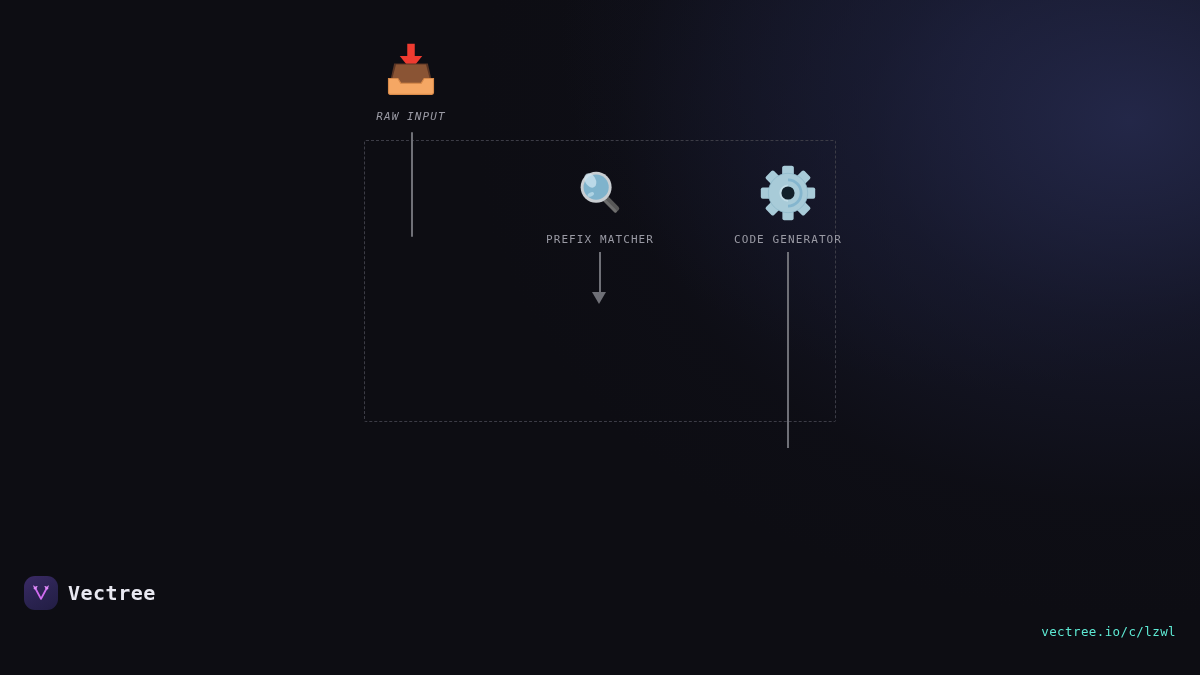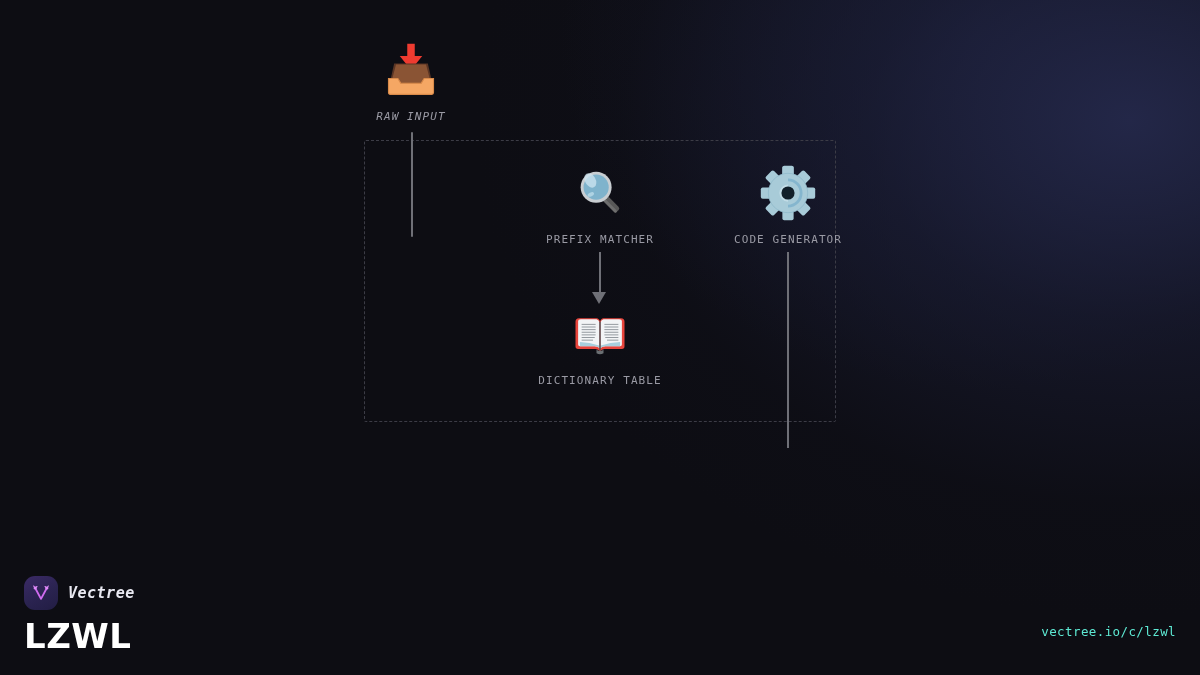--- a/index.html
+++ b/index.html
@@ -65,21 +65,21 @@
   
   #brand { position:absolute; left:24px; top:576px; }
   #brand-row { display:flex; align-items:center; gap:10px; }
   #brand-logo {
     width:34px; height:34px; border-radius:11px;
     background:linear-gradient(150deg,#3b2a66 0%,#2a2350 55%,#221d44 100%);
     display:flex; align-items:center; justify-content:center;
   }
   #brand-name {
     font-family:"DejaVu Sans Mono", monospace;
-    font-size:15px; font-weight:bold; color:#e9e9f2; letter-spacing:0.5px;font-style:italic;
+    font-size:20px; font-weight:bold; color:#e9e9f2; letter-spacing:0.5px;
   }
   #page-title {
     margin-top:9px;
     font-family:"DejaVu Sans", sans-serif;
     font-size:34px; font-weight:bold; color:#ffffff;
     letter-spacing:0.5px; line-height:1;
   }
   #footer-url {
     position:absolute; right:24px; top:624px;
     font-family:"DejaVu Sans Mono", monospace;
@@ -148,52 +148,32 @@
         </g>
         <circle cx="28" cy="26" r="16" fill="#C9CED2"></circle>
         <circle cx="28" cy="26" r="13" fill="#7FB3CC"></circle>
         <ellipse cx="22" cy="19" rx="5.5" ry="8" fill="#cfe6f2" opacity="0.75" transform="rotate(-30 22 19)"></ellipse>
         <ellipse cx="22.5" cy="33.5" rx="3.5" ry="2" fill="#d6ecf6" opacity="0.55" transform="rotate(-25 22.5 33.5)"></ellipse>
       </svg>
     </div>
     <div class="label">PREFIX MATCHER</div>
   </div>
 
-  <div class="node" id="node-dictionary">
-    <div class="glyph">
-      <svg width="56" height="56" viewBox="0 0 64 64">
-        <path d="M4 18 Q4 14 8 14 L28 14 Q31 14 32 18 L32 52 Q30 49 27 49 L7 49 Q4 49 4 46 Z" fill="#E8453C"></path>
-        <path d="M60 18 Q60 14 56 14 L36 14 Q33 14 32 18 L32 52 Q34 49 37 49 L57 49 Q60 49 60 46 Z" fill="#E8453C"></path>
-        <path d="M7 17 Q7 15 10 15 L28 15 Q31 16 31.5 19 L31.5 48 Q29 46 26 46 L9 46 Q7 46 7 44 Z" fill="#F2F4F6"></path>
-        <path d="M57 17 Q57 15 54 15 L36 15 Q33 16 32.5 19 L32.5 48 Q35 46 38 46 L55 46 Q57 46 57 44 Z" fill="#F2F4F6"></path>
-        <path d="M9 41 Q20 41 31 45 L31.5 48 Q29 46 26 46 L9 46 Z" fill="#A8CFDD"></path>
-        <path d="M55 41 Q44 41 33 45 L32.5 48 Q35 46 38 46 L55 46 Z" fill="#A8CFDD"></path>
-        <g stroke="#7f868c" stroke-width="1.1" opacity="0.85">
-          <path d="M11 21 H27 M11 24 H27 M11 27 H27 M11 30 H27 M11 33 H27 M11 36 H26 M11 39 H24"></path>
-          <path d="M37 21 H53 M37 24 H53 M37 27 H53 M37 30 H53 M37 33 H53 M38 36 H53 M40 39 H53"></path>
-        </g>
-        <path d="M32 18 L32 52" stroke="#4b4b50" stroke-width="1.6"></path>
-        <path d="M28 50 Q32 53 36 50 L36 54 Q32 56 28 54 Z" fill="#6a6f73"></path>
-      </svg>
-    </div>
-    <div class="label">DICTIONARY TABLE</div>
-  </div>
 
 
 </div>
 
 <div id="brand">
   <div id="brand-row">
     <div id="brand-logo">
       <svg width="20" height="20" viewBox="0 0 24 24">
         <path d="M5 6 L12 19 L19 6" fill="none" stroke="#D06BF0" stroke-width="2.2" stroke-linecap="round" stroke-linejoin="round"></path>
         <circle cx="5" cy="6" r="1.9" fill="#E08BFA"></circle>
         <circle cx="19" cy="6" r="1.9" fill="#E08BFA"></circle>
         <path d="M5 6 L3.2 3.6 M5 6 L7.2 4.2" stroke="#E08BFA" stroke-width="1.4" stroke-linecap="round"></path>
         <path d="M19 6 L20.8 3.6 M19 6 L16.8 4.2" stroke="#E08BFA" stroke-width="1.4" stroke-linecap="round"></path>
       </svg>
     </div>
     <div id="brand-name">Vectree</div>
   </div>
-  <div id="page-title">LZWL</div>
 </div>
 
 <div id="footer-url">vectree.io/c/lzwl</div>
 
 </body></html>

